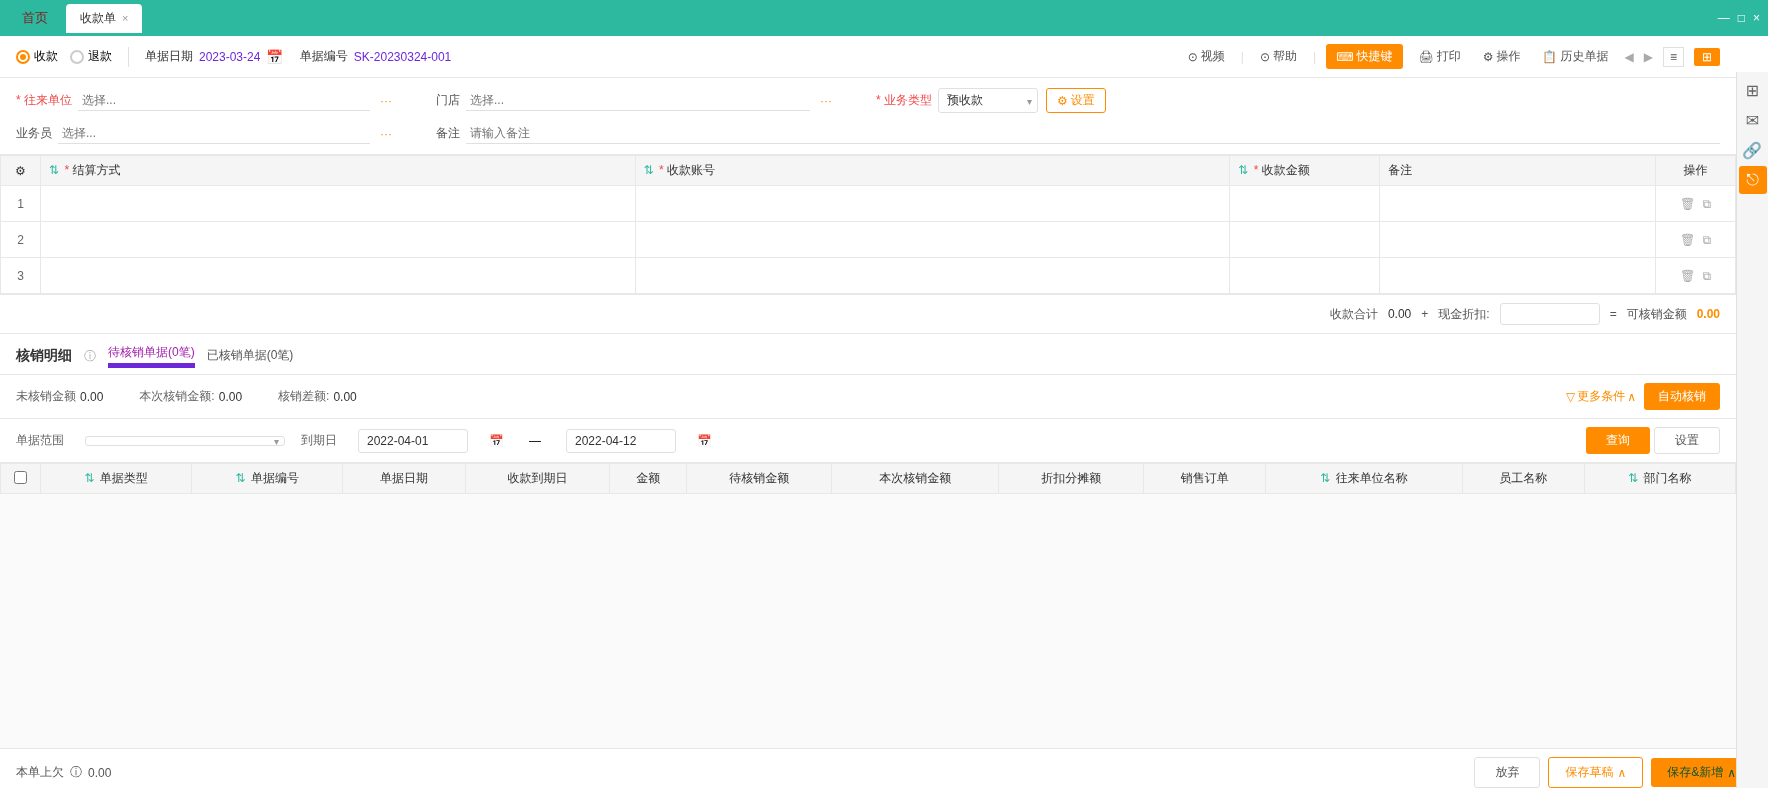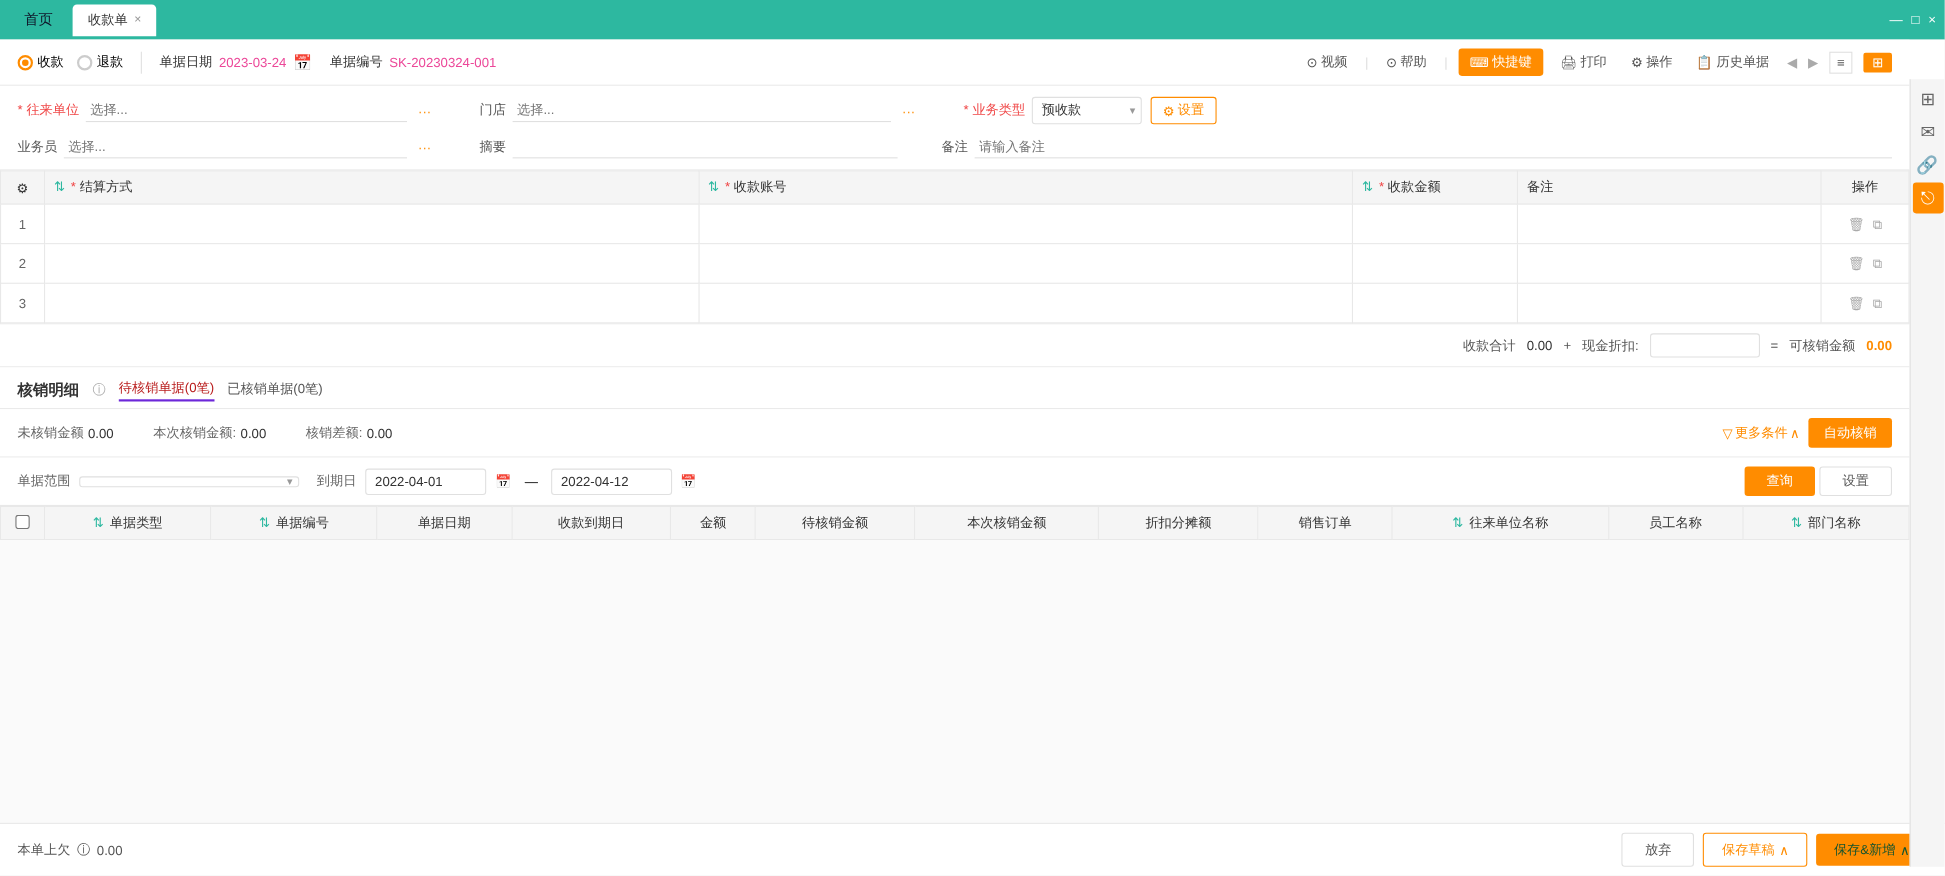--- a/index.html
+++ b/index.html
@@ -9,21 +9,21 @@
     .tab-bar {
       display: flex;
       align-items: center;
       background: #2db8a0;
       height: 36px;
       padding: 0 8px;
       justify-content: space-between;
     }
     .tab-bar-left { display: flex; align-items: center; gap: 4px; }
     .tab-home {
-      color: #0f172a;
+      color: #7f1d1d;
       padding: 6px 14px;
       cursor: pointer;
       font-size: 13px;
     }
     .tab-active {
       background: #fff;
       color: #333;
       padding: 6px 14px;
       border-radius: 4px 4px 0 0;
       display: flex;
@@ -61,21 +61,21 @@
       display: flex; align-items: center; justify-content: center;
     }
     .radio-circle.active { border-color: #ff8c00; }
     .radio-circle.active::after {
       content: ''; width: 6px; height: 6px;
       background: #ff8c00; border-radius: 50%;
     }
     .toolbar-divider { width: 1px; height: 20px; background: #e0e0e0; }
     .toolbar-field { display: flex; align-items: center; gap: 6px; }
     .toolbar-label { color: #333; }
-    .toolbar-value { color: #ec4899; font-weight: 500; }
+    .toolbar-value { color: #6d28d9; font-weight: 500; }
     .toolbar-icon { color: #2db8a0; cursor: pointer; font-size: 14px; }
     .toolbar-right { margin-left: auto; display: flex; align-items: center; gap: 10px; color: #555; }
     .toolbar-btn {
       display: flex; align-items: center; gap: 3px;
       cursor: pointer; padding: 2px 6px; color: #555;
     }
     .toolbar-btn-orange {
       background: #ff8c00; color: #fff; border: none;
       padding: 4px 10px; border-radius: 3px; cursor: pointer;
       display: flex; align-items: center; gap: 3px;
@@ -178,21 +178,21 @@
     .verification-header {
       display: flex;
       align-items: center;
       padding: 10px 16px 6px;
       gap: 12px;
       background: #fff;
       border-bottom: 1px solid #e8e8e8;
     }
     .verification-title { font-size: 14px; font-weight: bold; color: #333; }
     .info-icon { color: #aaa; cursor: pointer; }
-    .tab-orange { color: #b91c1c; cursor: pointer; border-bottom: 2px solid #6d28d9; padding-bottom: 2px; }
+    .tab-orange { color: #a21caf; cursor: pointer; border-bottom: 5px solid #6d28d9; padding-bottom: 2px; }
     .tab-plain { color: #555; cursor: pointer; padding-bottom: 2px; }
 
     .stats-row {
       display: flex;
       align-items: center;
       padding: 8px 16px;
       gap: 36px;
       background: #fff;
       border-bottom: 1px solid #e8e8e8;
     }
@@ -208,21 +208,21 @@
 
     
     .filter-row {
       display: flex;
       align-items: center;
       padding: 8px 16px;
       gap: 16px;
       background: #fff;
       border-bottom: 1px solid #e8e8e8;
     }
-    .filter-field { display: flex; align-items: center; gap: 8px; }
+    .filter-field { display: flex; align-items: center; gap: 21px; }
     .filter-select {
       border: 1px solid #e0e0e0; border-radius: 3px;
       padding: 4px 24px 4px 8px;
       background: #fff; cursor: pointer;
       min-width: 160px; color: #999;
       position: relative;
     }
     .filter-date {
       border: 1px solid #e0e0e0; border-radius: 3px;
       padding: 4px 8px; background: #fff;
@@ -417,24 +417,20 @@
       </div>
     </div>
     <div class="form-row">
 
       <div class="form-field" style="max-width:380px;">
         <span class="form-field-label-plain">业务员</span>
         <input class="form-input" type="text" placeholder="选择..." style="">
         <span class="form-ellipsis">···</span>
       </div>
 
-      <div class="form-field" style="margin-left:40px;max-width:380px;">
-        <span class="form-field-label-plain">摘要</span>
-        <input class="form-input" type="text" style="">
-      </div>
 
       <div class="form-field" style="margin-left:40px;flex:1;">
         <span class="form-field-label-plain">备注</span>
         <input class="form-input" type="text" placeholder="请输入备注" style="">
       </div>
     </div>
   </div>
 
   <div class="table-section">
     <table class="data-table">

